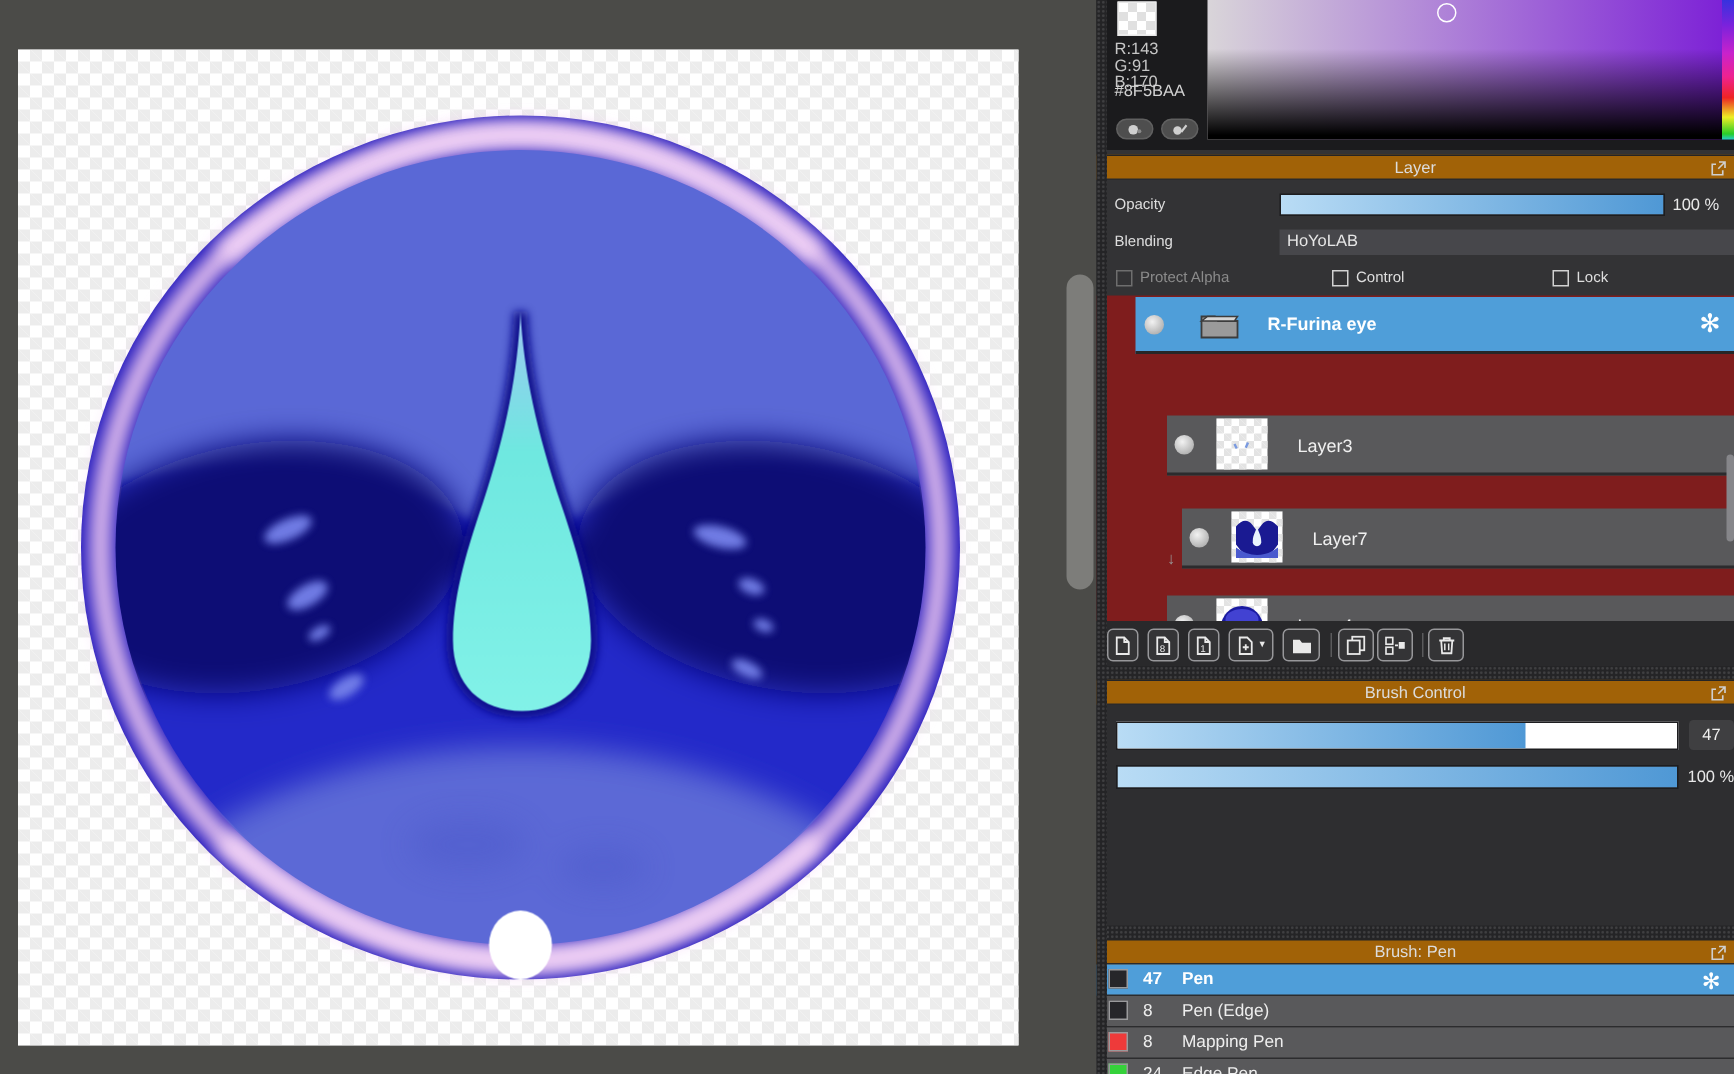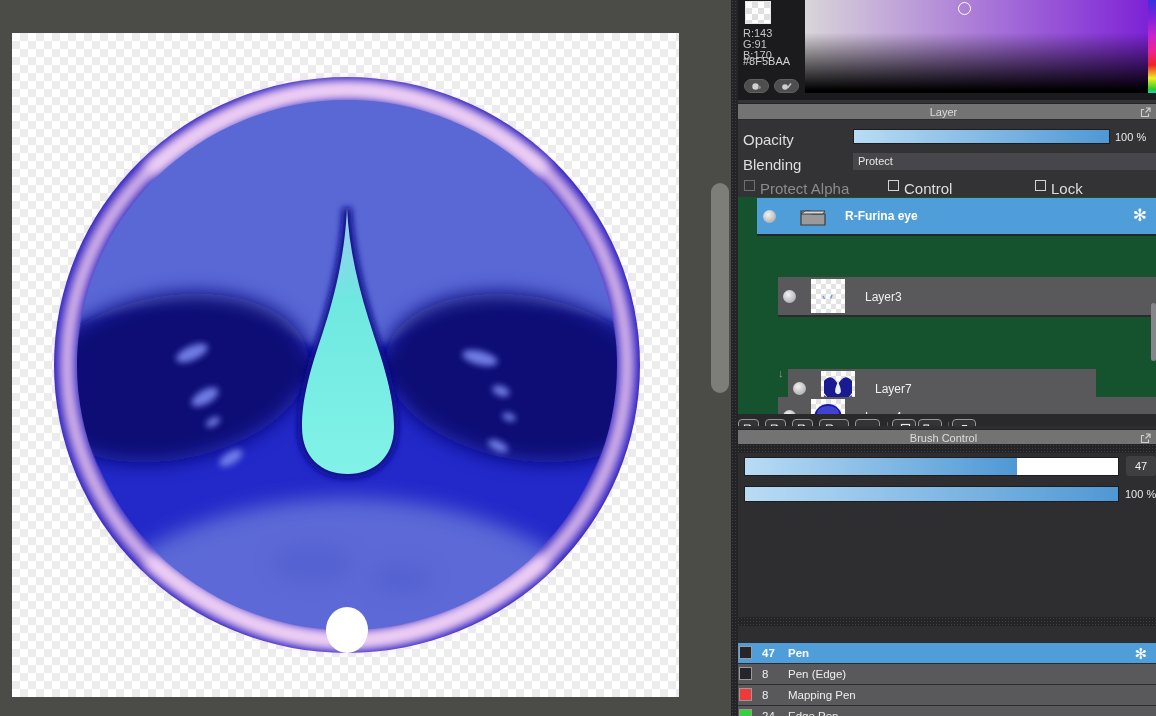--- a/index.html
+++ b/index.html
@@ -20,21 +20,21 @@
     background:#7d7d7a; border-radius:9px; }
 
   
   .dock { position:absolute; left:731px; top:0; width:425px; height:716px; background:#2e2e30; overflow:hidden; }
   .dotty { background-color:#242426;
     background-image:radial-gradient(#404042 0.8px, transparent 0.9px);
     background-size:3px 3px; }
   .grip-v { position:absolute; left:0; top:0; width:7px; height:716px; z-index:9; }
   .grip-h { position:absolute; left:0; width:425px; height:9px; z-index:8; }
 
-  .ptitle { position:absolute; left:0; width:425px; height:17px; background:#737373;
+  .ptitle { position:absolute; left:0; width:425px; height:17px; background:#a16207;
     border-top:1px solid #242426; border-bottom:1px solid #2a2a2c;
     color:#dcdcdc; font-size:11px; text-align:center; line-height:16px; }
   .popout { position:absolute; right:5px; top:3px; width:11px; height:11px; }
 
   
   .color-panel { position:absolute; left:0; top:0; width:425px; height:100px; background:#1b1b1d; }
   .cswatch { position:absolute; left:14px; top:1px; width:26px; height:23px;
     background-color:#fff;
     background-image:
       linear-gradient(45deg,#e0e0e0 25%,transparent 25%,transparent 75%,#e0e0e0 75%),
@@ -48,30 +48,30 @@
     background-image:
       linear-gradient(to bottom, rgba(0,0,0,0) 35%, #000 97%),
       linear-gradient(to right, #d9d5d9, #7d22d6); }
   .sv-cursor { position:absolute; left:153px; top:2px; width:13px; height:13px;
     border:1.5px solid #fff; border-radius:50%; }
   .hue-bar { position:absolute; left:417px; top:0; width:8px; height:93px;
     background:linear-gradient(180deg,#3632de 0%,#7a22dc 18%,#c822cc 38%,#ee2290 55%,#ee2424 70%,#eeee24 84%,#28cc28 96%,#28cccc 100%); }
 
   
   .layer-panel { position:absolute; left:0; top:100px; width:425px; height:350px; background:#333335; }
-  .lbl { position:absolute; font-size:15px; color:#dedede; white-space:nowrap; }
+  .lbl { position:absolute; font-size:10px; color:#dedede; white-space:nowrap; }
   .slider { position:absolute; border:1px solid #1d1d1f; background:#fff; overflow:hidden; }
   .slider .fill { height:100%; background:linear-gradient(to right,#b9dcf5,#4f98d5); }
   .blend-box { position:absolute; left:122px; top:53px; width:303px; height:17px; background:#47474b;
     color:#e6e6e6; font-size:11px; line-height:17px; padding-left:5px; }
   .cbx { position:absolute; width:11px; height:11px; border:1px solid #d2d2d2; background:transparent; }
   .cbx.dim { border-color:#6e6e6e; }
   .lbl.dim { color:#8b8b8b; }
 
-  .layer-list { position:absolute; left:0; top:97px; width:425px; height:217px; background:#14532d; overflow:hidden; }
+  .layer-list { position:absolute; left:0; top:97px; width:425px; height:217px; background:#7f1d1d; overflow:hidden; }
   .lrow { position:absolute; width:378px; height:40px; background:#59595b;
     border-bottom:2px solid #2b2b2d; }
   .lrow .vdot, .frow .vdot { position:absolute; width:13px; height:13px; border-radius:50%;
     background:radial-gradient(circle at 40% 35%, #f2f2f2, #b6b6b6 70%, #989898); }
   .frow { position:absolute; left:26px; top:1px; width:399px; height:38px; background:#4f9ed9;
     border-bottom:2px solid #262628; }
   .frow .name { position:absolute; left:88px; top:11px; font-size:12px; font-weight:bold; color:#fff; }
   .lrow .name { position:absolute; left:87px; top:13px; font-size:12px; color:#f0f0f0; }
   .thumb { position:absolute; left:33px; top:2px; width:34px; height:34px;
     background-color:#fff;
@@ -82,21 +82,21 @@
   .gear { position:absolute; right:9px; top:9px; color:#fff; font-size:17px; line-height:17px; }
   .clip-arrow { position:absolute; left:47px; top:170px; color:#9a9a9a; font-size:11px; }
   .list-scroll { position:absolute; right:0; top:106px; width:5px; height:58px; background:#86868a; border-radius:3px; }
 
   .layer-toolbar { position:absolute; left:0; top:314px; width:425px; height:36px; background:#29292b; }
   .tbtn { position:absolute; top:5px; width:21px; height:22px; background:#343436;
     border:1px solid #97979a; border-radius:4px; display:flex; align-items:center; justify-content:center; }
   .tsep { position:absolute; top:8px; width:1px; height:16px; background:#5a5a5c; }
 
   
-  .brush-control { position:absolute; left:0; top:426px; width:425px; height:170px; background:#2e2e30; }
+  .brush-control { position:absolute; left:0; top:450px; width:425px; height:170px; background:#2e2e30; }
   .valbox { position:absolute; left:395px; top:30px; width:30px; height:20px; background:#3f3f41;
     border-radius:3px; color:#f0f0f0; font-size:11px; text-align:center; line-height:20px; }
   .valtext { position:absolute; font-size:11px; color:#e8e8e8; white-space:nowrap; }
 
   
   .brush-panel { position:absolute; left:0; top:620px; width:425px; height:96px; background:#2e2e30; }
   .brow { position:absolute; left:0; width:425px; height:21px; background:#59595b;
     border-bottom:1px solid #2c2c2e; color:#eeeeee; font-size:11.5px; }
   .brow.sel { background:#4f9ed9; font-weight:bold; color:#fff; }
   .brow .sw { position:absolute; left:8px; top:3px; width:13px; height:13px; border:1px solid #9a9a9c; }
@@ -215,21 +215,21 @@
           <path d="M4 2.5 H1.5 v7 h7 V6.5 M6 1 h4 v4 M10 1 L5.5 5.5" fill="none" stroke="#cfcfcf" stroke-width="1.1"></path>
         </svg>
       </div>
       <div class="lbl" style="left:12px;top:31px">Opacity</div>
       <div class="slider" style="left:122px;top:29px;width:257px;height:15px">
         <div class="fill" style="width:100%"></div>
       </div>
       <div class="valtext" style="left:384px;top:31px">100 %</div>
       <div class="lbl" style="left:12px;top:56px">Blending</div>
       <div class="blend-box">
-        <span>Protect</span>
+        <span>HoYoLAB</span>
       </div>
       <div class="cbx dim" style="left:13px;top:80px"></div>
       <div class="lbl dim" style="left:29px;top:80px">Protect Alpha</div>
       <div class="cbx" style="left:157px;top:80px"></div>
       <div class="lbl" style="left:173px;top:80px">Control</div>
       <div class="cbx" style="left:304px;top:80px"></div>
       <div class="lbl" style="left:320px;top:80px">Lock</div>
 
       <div class="layer-list">
 
@@ -250,21 +250,21 @@
             <svg width="34" height="34" viewBox="0 0 34 34">
               <path d="M12 17 l1.5 3" stroke="#7a9ae0" stroke-width="1.6" fill="none"></path>
               <path d="M21 16 l-1.5 3.5" stroke="#7a9ae0" stroke-width="1.6" fill="none"></path>
             </svg>
           </div>
           <div class="name">Layer3</div>
         </div>
 
 
         <div class="clip-arrow">↓</div>
-        <div class="lrow" style="left:57px;top:172px;width:308px">
+        <div class="lrow" style="left:57px;top:142px;width:368px">
           <div class="vdot" style="left:5px;top:13px"></div>
           <div class="thumb">
             <svg width="34" height="34" viewBox="0 0 34 34">
               <path d="M3,10 Q9,3 14,9 L17,13 L20,9 Q25,3 31,10 L31,22 Q25,31 17,31 Q9,31 3,22 Z" fill="#1a1a92"></path>
               <path d="M3,24 Q17,34 31,24 L31,31 L3,31 Z" fill="#4a5ace"></path>
               <path d="M17,10 C17.6,13 19.8,15.8 19.8,19.5 A2.9,2.9 0 1 1 14.2,19.5 C14.2,15.8 16.4,13 17,10 Z" fill="#e9f3fd"></path>
             </svg>
           </div>
           <div class="name">Layer7</div>
         </div>
@@ -352,20 +352,26 @@
       <div class="valbox">47</div>
       <div class="slider" style="left:13px;top:60px;width:375px;height:16px">
         <div class="fill" style="width:100%"></div>
       </div>
       <div class="valtext" style="left:394px;top:62px">100 %</div>
     </section>
 
     <div class="grip-h dotty" style="top:617px"></div>
 
     <section class="brush-panel">
+      <div class="ptitle" style="top:6px">
+        <span>Brush: Pen</span>
+        <svg class="popout" viewBox="0 0 11 11">
+          <path d="M4 2.5 H1.5 v7 h7 V6.5 M6 1 h4 v4 M10 1 L5.5 5.5" fill="none" stroke="#cfcfcf" stroke-width="1.1"></path>
+        </svg>
+      </div>
       <div class="brow sel" style="top:23px">
         <div class="sw" style="background-color: rgb(38, 38, 42);"></div>
         <div class="num">47</div>
         <div class="bname">Pen</div>
         <div class="bgear">✻</div>
       </div>
       <div class="brow" style="top:44px">
         <div class="sw" style="background-color: rgb(38, 38, 42);"></div>
         <div class="num">8</div>
         <div class="bname">Pen (Edge)</div>

